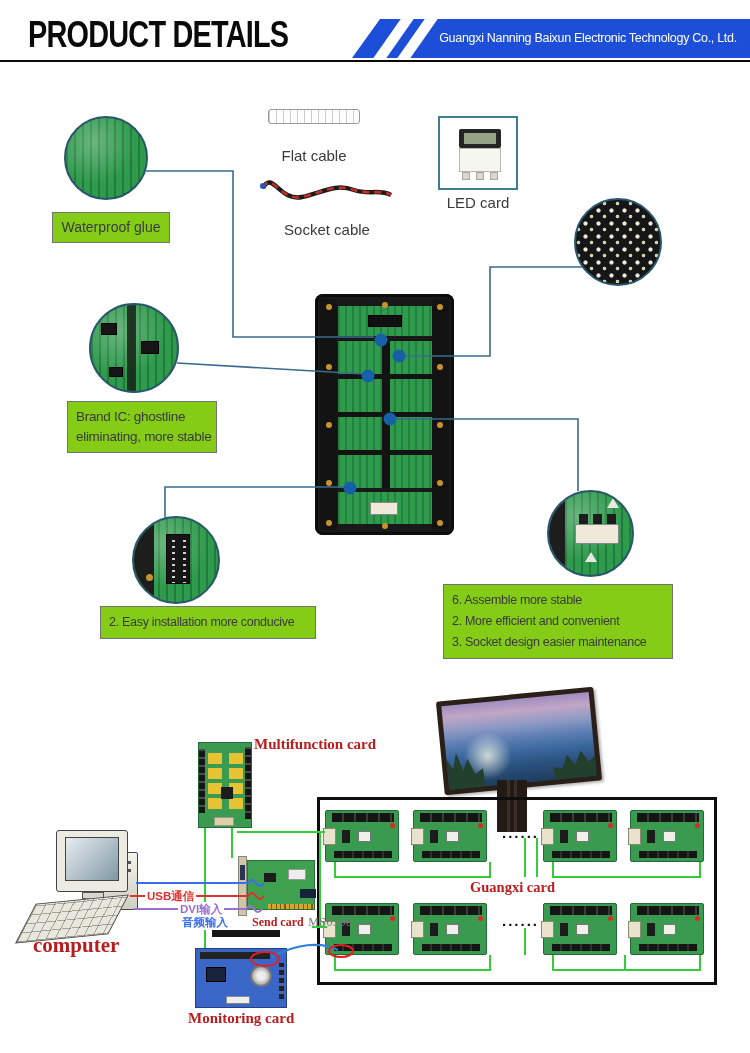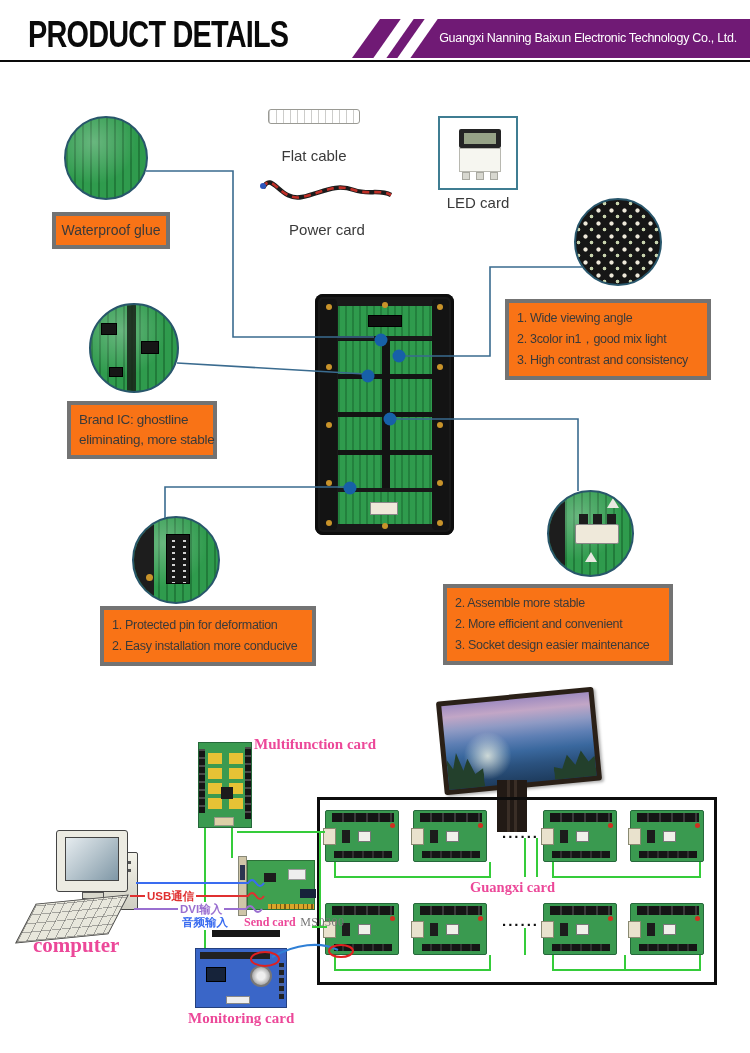--- a/index.html
+++ b/index.html
@@ -7,35 +7,35 @@
   .page{position:relative;width:750px;height:1053px;background:#fff;overflow:hidden;
         font-family:"Liberation Sans",sans-serif}
   .abs{position:absolute}
   .layer{position:absolute;left:0;top:0;width:750px;height:1053px}
   svg.overlay{position:absolute;left:0;top:0;pointer-events:none}
 
   
   .title{left:28px;top:14px;font-size:37px;font-weight:700;color:#0a0a0a;
          letter-spacing:-1px;transform:scaleX(.78);transform-origin:left top;white-space:nowrap}
   .rule{left:0;top:60px;width:750px;height:2px;background:#0a0a0a}
-  .banner{left:352px;top:19px;width:398px;height:39px;background:#701a75;
+  .banner{left:352px;top:19px;width:398px;height:39px;background:#1d4ed8;
           clip-path:polygon(28px 0,100% 0,100% 100%,0 100%)}
   .stripe{position:absolute;top:-4px;width:13px;height:50px;background:#fff;transform:skewX(-35deg)}
   .banner-text{position:absolute;left:80px;top:0;width:312px;height:39px;line-height:39px;
                text-align:center;color:#fff;font-size:12.5px;letter-spacing:-.3px;white-space:nowrap}
 
   
   .pcircle{position:absolute;border-radius:50%;border:2px solid #28566b;overflow:hidden}
   .pcb{background-color:#2f9b4d;
        background-image:radial-gradient(circle at 35% 30%,rgba(255,255,255,.28),transparent 55%),
        repeating-linear-gradient(90deg,rgba(0,50,15,.3) 0 2px,transparent 2px 8px)}
-  .fbox{position:absolute;border:4px solid #737373;background:#f97316;color:#3a3a3a;
+  .fbox{position:absolute;border:1px solid #737373;background:#84cc16;color:#3a3a3a;
         font-size:12.5px;line-height:21px;padding:5px 6px 5px 8px;letter-spacing:-.3px;white-space:nowrap}
   .plabel{position:absolute;color:#3a3a3a;font-size:15px;text-align:center;white-space:nowrap}
-  .serif{font-family:"Liberation Serif",serif;font-weight:700;color:#ec4899;white-space:nowrap}
+  .serif{font-family:"Liberation Serif",serif;font-weight:700;color:#b91c1c;white-space:nowrap}
 
   
   .flatcable{left:268px;top:109px;width:92px;height:15px;border:1px solid #9a9a94;border-radius:3px;
              background:linear-gradient(#d8d8d4,#f4f4ee 45%,#c4c4bc);
              background-image:repeating-linear-gradient(90deg,rgba(110,110,105,.35) 0 1px,transparent 1px 7px)}
   
   .ledbox{left:438px;top:116px;width:80px;height:74px;border:2px solid #3f7d92;background:#fff}
   .led-top{position:absolute;left:19px;top:11px;width:42px;height:19px;background:#242424;border-radius:2px}
   .led-top-in{position:absolute;left:5px;top:4px;width:32px;height:11px;background:#97a387}
   .led-body{position:absolute;left:19px;top:30px;width:42px;height:24px;background:#f6f6f0;border:1px solid #b8b8b0}
@@ -372,48 +372,42 @@
     <div class="abs title">PRODUCT DETAILS</div>
     <div class="abs rule"></div>
     <div class="abs banner">
       <div class="stripe" style="left:34px"></div>
       <div class="stripe" style="left:58px"></div>
       <div class="banner-text">Guangxi Nanning Baixun Electronic Technology Co., Ltd.</div>
     </div>
 
     <div class="fbox" style="left:52px;top:212px;width:118px;text-align:center;font-size:14px;padding:4px 0;letter-spacing:0">Waterproof glue</div>
     <div class="plabel" style="left:262px;top:147px;width:104px">Flat cable</div>
-    <div class="plabel" style="left:272px;top:221px;width:110px">Power card</div>
+    <div class="plabel" style="left:272px;top:221px;width:110px">Socket cable</div>
     <div class="plabel" style="left:438px;top:194px;width:80px">LED card</div>
 
-    <div class="fbox" style="left:505px;top:299px;width:206px">
-      <div>1. Wide viewing angle</div>
-      <div>2. 3color in1，good mix light</div>
-      <div>3. High contrast and consistency</div>
-    </div>
 
     <div class="fbox" style="left:67px;top:401px;width:150px;font-size:13.5px;line-height:20px">
       <div>Brand IC: ghostline</div>
       <div>eliminating, more stable</div>
     </div>
 
     <div class="fbox" style="left:100px;top:606px;width:216px">
-      <div>1. Protected pin for deformation</div>
       <div>2. Easy installation more conducive</div>
     </div>
 
     <div class="fbox" style="left:443px;top:584px;width:230px">
-      <div>2. Assemble more stable</div>
+      <div>6. Assemble more stable</div>
       <div>2. More efficient and convenient</div>
       <div>3. Socket design easier maintenance</div>
     </div>
 
     <div class="abs serif" style="left:254px;top:736px;font-size:15px">Multifunction card</div>
     <div class="abs serif" style="left:33px;top:933px;font-size:21px">computer</div>
-    <div class="abs" style="left:244px;top:912px">
+    <div class="abs" style="left:252px;top:912px">
       <span class="serif" style="font-size:12px">Send card</span>
       <span style="font-family:'Liberation Serif',serif;font-size:12px;color:#777;letter-spacing:.5px">MS0300</span>
     </div>
     <div class="abs serif" style="left:470px;top:879px;font-size:14.5px">Guangxi card</div>
     <div class="abs serif" style="left:188px;top:1010px;font-size:15px">Monitoring card</div>
 
     <div class="cable-label" style="left:180px;top:915px;color:#3a6cf0">音频输入</div>
     <div class="cable-label" style="left:145px;top:889px;color:#e03030">USB通信</div>
     <div class="cable-label" style="left:178px;top:902px;color:#9a6fd0">DVI输入</div>
 

